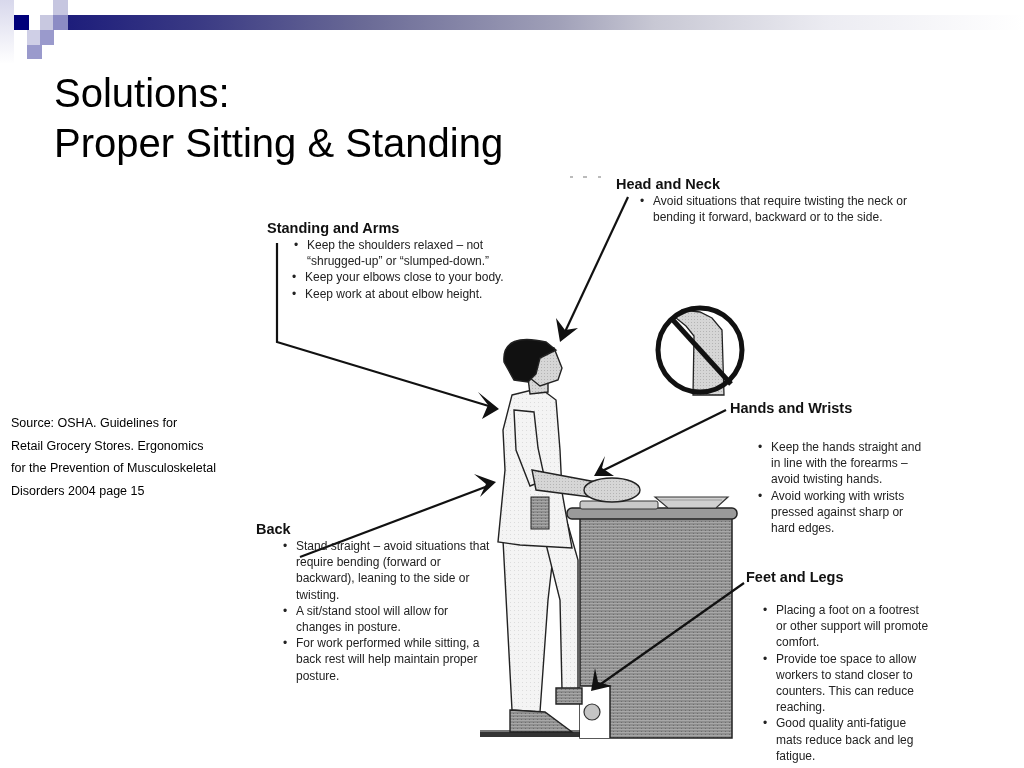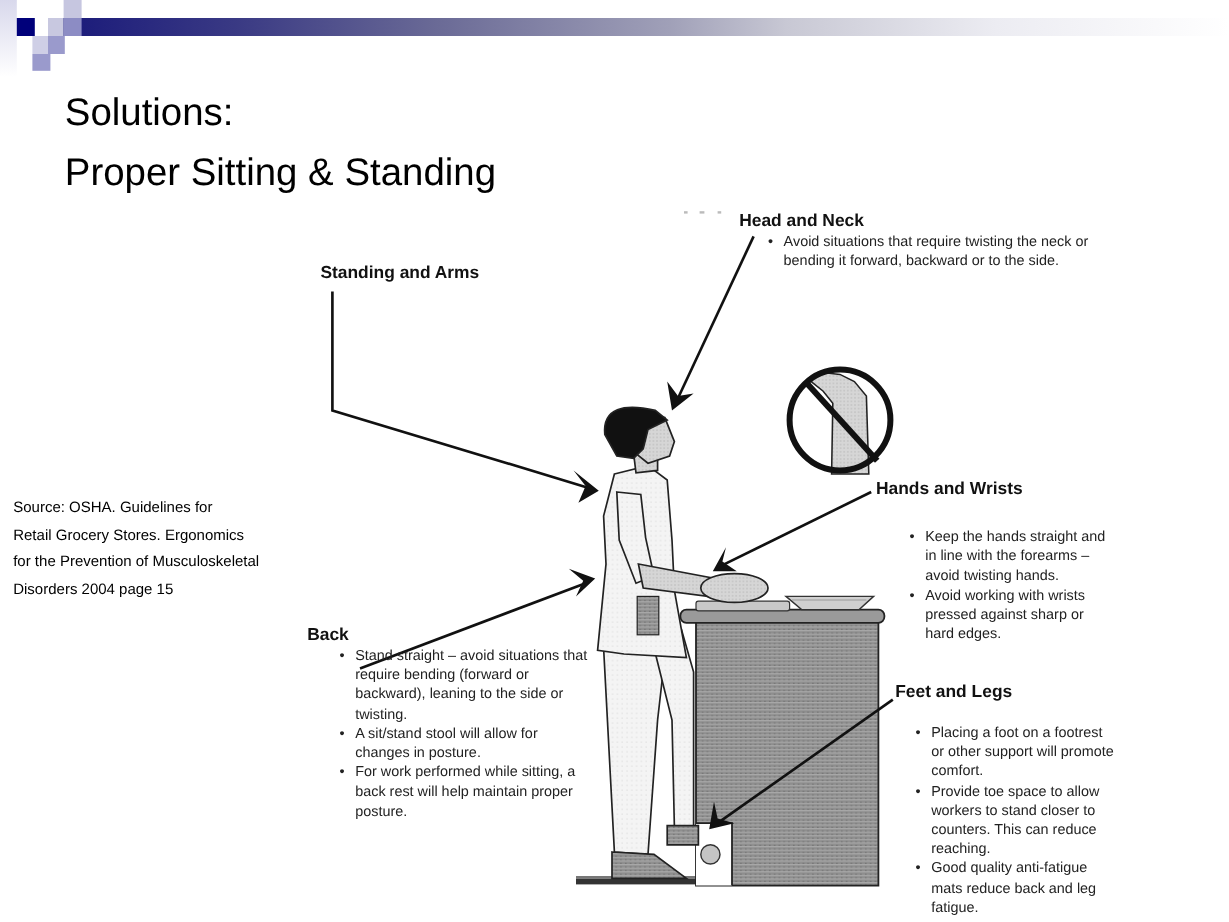--- a/index.html
+++ b/index.html
@@ -13,21 +13,21 @@
     .left-strip {
       position: absolute; left: 0; top: 0; width: 14px; height: 64px;
       background: linear-gradient(to bottom, #d8d8ec, #ffffff);
     }
     .top-bar {
       position: absolute; left: 53px; top: 15px; width: 971px; height: 15px;
       background: linear-gradient(to right, #1a1a7a 0%, #3a3a84 15%, #6a6a96 32%, #a0a0b8 52%, #c8c8d4 62%, #ececf2 80%, #ffffff 100%);
     }
     .title {
       position: absolute; left: 54px; top: 68px;
-      font-size: 32px; line-height: 50px; font-weight: normal;
+      font-size: 40px; line-height: 50px; font-weight: normal;
       margin: 0;
     }
     .source {
       position: absolute; left: 11px; top: 412px; width: 250px;
       font-size: 12.5px; line-height: 22.5px;
     }
     .figure { position: absolute; left: 0; top: 0; width: 1024px; height: 768px; }
     .label-block { position: absolute; font-family: "Liberation Sans", sans-serif; color: #1a1a1a; }
     .label-block h3 {
       margin: 0; font-size: 14.5px; font-weight: bold; line-height: 18px; color: #111;
@@ -168,20 +168,25 @@
 
 <div class="label-block" style="left:616px; top:175px; width:330px;">
   <h3>Head and Neck</h3>
   <ul style="margin-left:22px; width:300px;">
     <li>Avoid situations that require twisting the neck or bending it forward, backward or to the side.</li>
   </ul>
 </div>
 
 <div class="label-block" style="left:267px; top:219px; width:290px;">
   <h3>Standing and Arms</h3>
+  <ul style="margin-left:25px; width:260px;">
+    <li style="width:225px;">Keep the shoulders relaxed – not “shrugged-up” or “slumped-down.”</li>
+    <li style="margin-left:-2px;">Keep your elbows close to your body.</li>
+    <li style="margin-left:-2px;">Keep work at about elbow height.</li>
+  </ul>
 </div>
 
 <div class="label-block" style="left:730px; top:399px; width:210px;">
   <h3>Hands and Wrists</h3>
   <ul style="margin-left:26px; width:170px;margin-top:22px;">
     <li>Keep the hands straight and in line with the forearms – avoid twisting hands.</li>
     <li>Avoid working with wrists pressed against sharp or hard edges.</li>
   </ul>
 </div>
 

